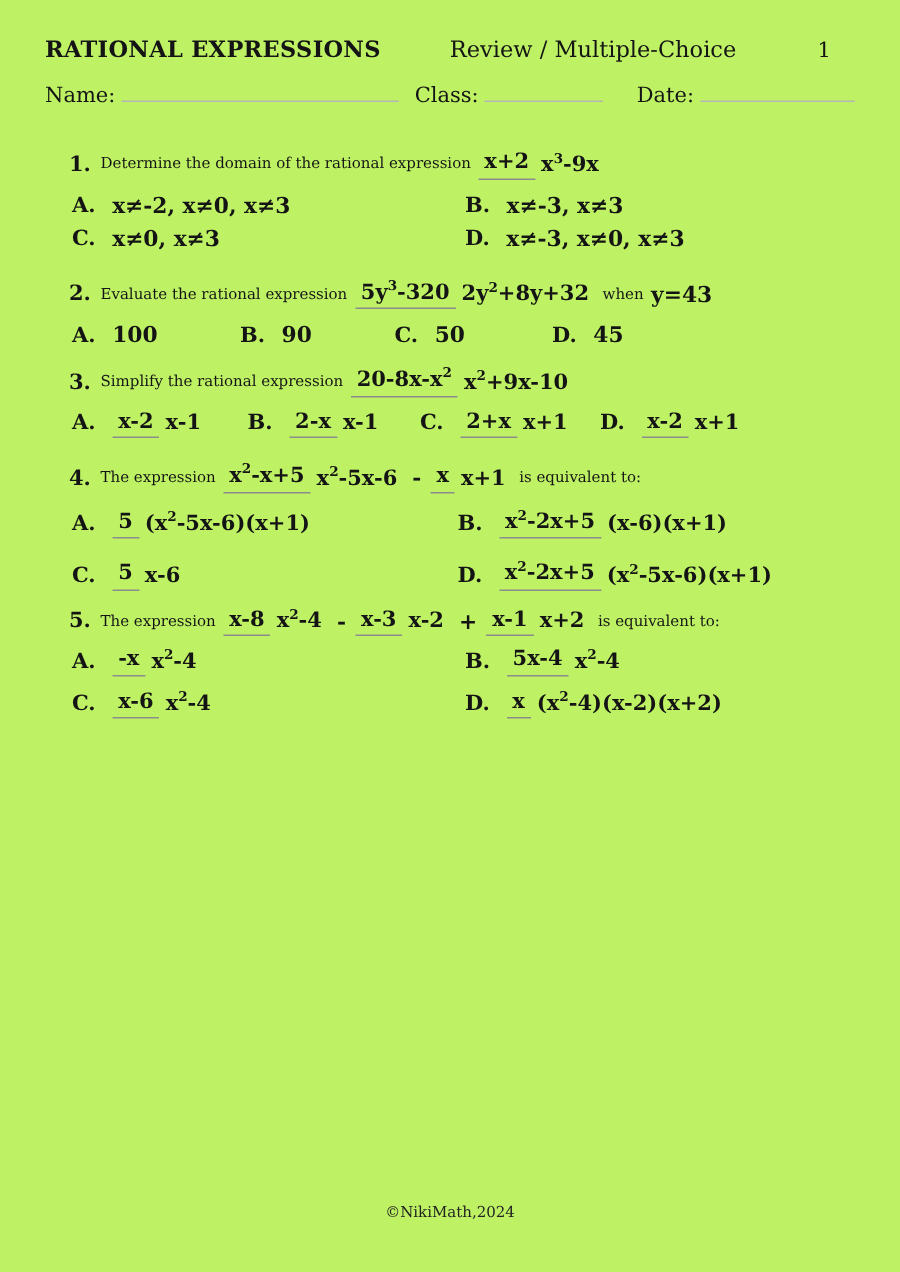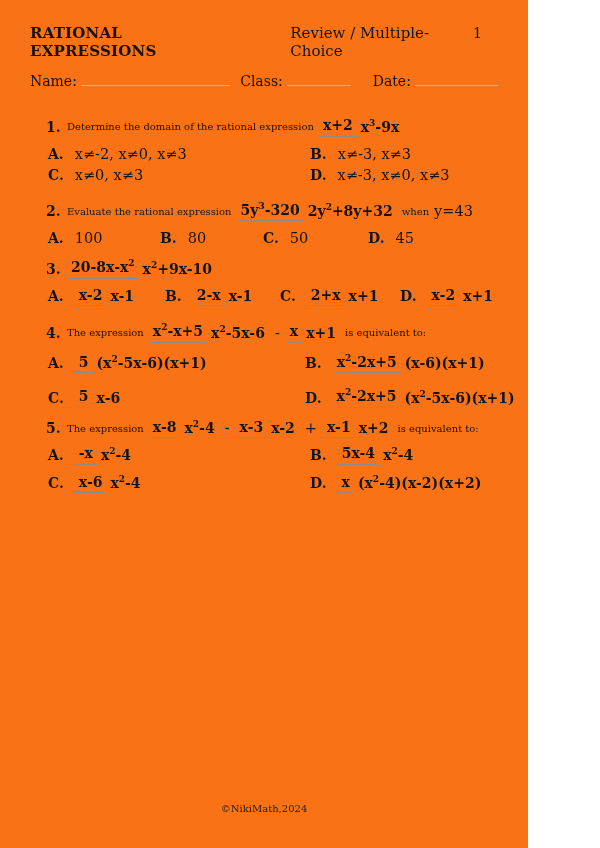--- a/index.html
+++ b/index.html
@@ -1,39 +1,39 @@
 <!DOCTYPE html>
 <html><head>
 <meta charset="utf-8">
 <style>
   html,body{margin:0;padding:0;background:#ffffff;}
   .page{
-    width:528px;height:848px;box-sizing:border-box;
+    width:600px;height:848px;box-sizing:border-box;
     padding:24px 30px 0 30px;
-    background:#f97316;color:#141414;
+    background:#bef264;color:#141414;
     font-family:"DejaVu Serif", serif;
     position:relative;overflow:hidden;
   }
   
   .hdr{display:flex;align-items:baseline;}
   .hdr .title{font-weight:700;font-size:15px;letter-spacing:.2px;}
   .hdr .subtitle{font-size:15px;margin-left:46px;}
   .hdr .pagenum{margin-left:auto;font-size:14px;padding-right:16px;}
   
   .fields{display:flex;align-items:baseline;margin-top:12px;font-size:14px;text-align:right;}
   .fline{display:inline-block;border-bottom:1.5px solid #b5b5b5;height:13px;margin-left:4px;}
   .fline.name{width:194px;margin-right:10px;}
   .fline.class{width:83px;margin-right:22px;}
   .fline.date{width:108px;}
   
   #questions{margin-top:28px;}
   .stmt{display:flex;align-items:center;gap:5px;padding-left:16px;}
   .qnum{font-weight:700;font-size:14px;min-width:16px;}
   .qtext{font-size:10px;white-space:nowrap;}
-  .math{font-weight:400;font-size:14.5px;white-space:nowrap;}
+  .math{font-weight:700;font-size:14.5px;white-space:nowrap;}
   .op{align-self:center;margin:0 1px;}
   .frac{display:inline-flex;align-items:center;
         vertical-align:middle;font-weight:700;font-size:14px;line-height:1.25;}
   .frac .num{align-self:stretch;text-align:center;border-bottom:1.2px solid #8c8c8c;
              padding:0 4px 1px 4px;white-space:nowrap;}
   .frac .den{padding:1px 4px 0 4px;white-space:nowrap;}
   sup{font-size:9px;line-height:0;}
   .options{padding-left:18px;}
   .option{display:flex;align-items:center;gap:11px;}
   .olabel{font-weight:700;font-size:14px;}
@@ -123,40 +123,41 @@
         <div class="options opts-q2">
           <div class="option">
             <span class="olabel">A.</span>
             <span class="oparts">
               <span class="math">100</span>
             </span>
           </div>
           <div class="option">
             <span class="olabel">B.</span>
             <span class="oparts">
-              <span class="math">80</span>
+              <span class="math">90</span>
             </span>
           </div>
           <div class="option">
             <span class="olabel">C.</span>
             <span class="oparts">
               <span class="math">50</span>
             </span>
           </div>
           <div class="option">
             <span class="olabel">D.</span>
             <span class="oparts">
               <span class="math">45</span>
             </span>
           </div>
         </div>
       </div>
       <div class="question q-q3">
         <div class="stmt">
           <span class="qnum">3.</span>
+          <span class="qtext">Simplify the rational expression</span>
           <span class="frac">
             <span class="num">20-8x-x<sup>2</sup></span>
             <span class="den">x<sup>2</sup>+9x-10</span>
           </span>
         </div>
         <div class="options opts-q3">
           <div class="option">
             <span class="olabel">A.</span>
             <span class="oparts">
               <span class="frac">

